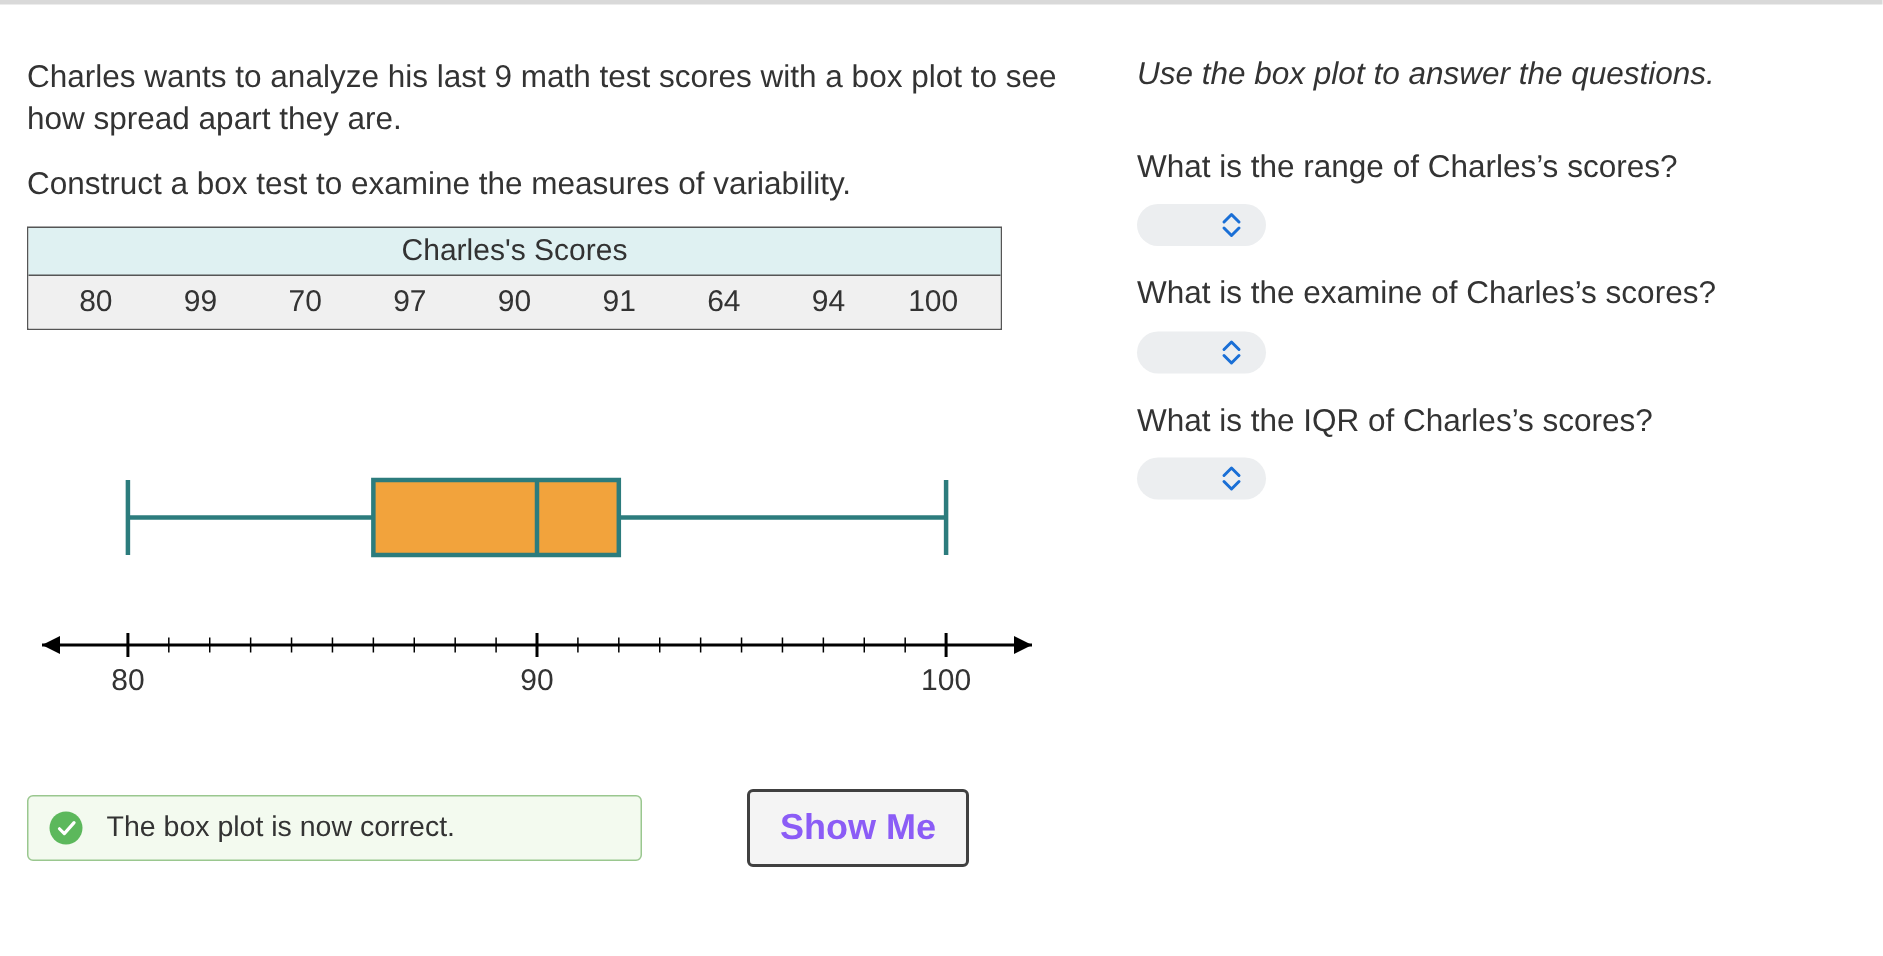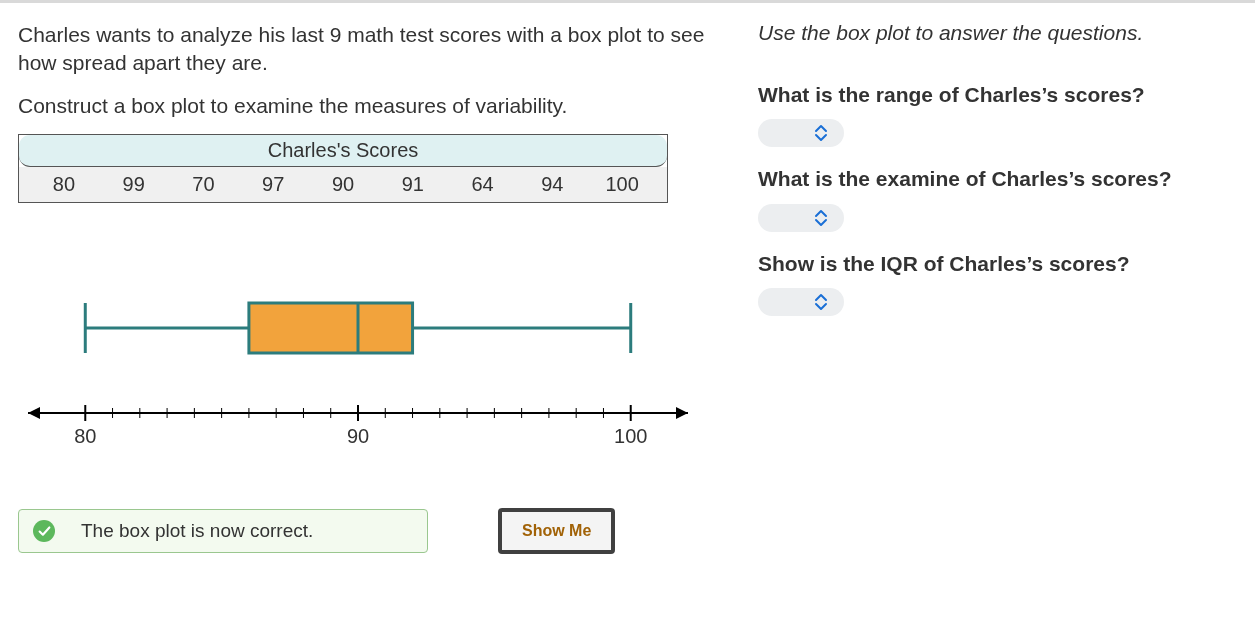--- a/index.html
+++ b/index.html
@@ -9,36 +9,36 @@
     font-size: 21px;
     color: #333;
     background: #fff;
     border-top: 3px solid #d9d9d9;
     width: 1255px;
   }
   .wrap {
     display: flex;
     padding: 18px 18px 10px 18px;
     gap: 30px;
+    margin-top: 17px;
   }
   .left { flex: 0 0 710px; }
   .right { flex: 1; }
   .prompt p { margin: 0 0 14px 0; line-height: 1.35; }
   .scores-table {
     border: 1px solid #555;
     width: 650px;
     margin-top: 8px;
   }
   .scores-head {
     background: #dff1f2;
     text-align: center;
     font-size: 20px;
     padding: 4px 0;
     border-bottom: 1px solid #555;
-    border-radius: 11px;
   }
   .scores-row {
     background: #f0f0f0;
     display: flex;
     justify-content: space-around;
     padding: 6px 10px;
     font-size: 20px;
   }
   .scores-row span { flex: 1; text-align: center; }
   .plot-area {
@@ -53,42 +53,42 @@
     margin-top: 50px;
   }
   .feedback {
     border: 1px solid #9ac78f;
     background: #f3faef;
     border-radius: 4px;
     padding: 10px 16px 10px 14px;
     font-size: 19px;
     display: flex;
     align-items: flex-end;
-    gap: 26px;
+    gap: 16px;
     width: 410px;
     color: #333;
   }
   .check-icon {
     width: 22px; height: 22px;
     background: #5cb85c;
     border-radius: 50%;
     display: flex; align-items: center; justify-content: center;
   }
   .check-icon svg { width: 13px; height: 13px; }
   .btn {
     background: #f4f4f4;
-    border: 4px solid #404040;
+    border: 2px solid #404040;
     border-radius: 4px;
     font-weight: bold;
-    color: #a16207;
-    font-size: 16px;
+    color: #8b5cf6;
+    font-size: 24px;
     padding: 10px 20px;
     cursor: pointer;
   }
-  .q { margin: 0 0 4px 0; line-height: 1.35; font-weight: bold; }
+  .q { margin: 0 0 4px 0; line-height: 1.35; }
   .stepper {
     display: inline-flex;
     align-items: center;
     background: #eceef0;
     border-radius: 18px;
     padding: 5px 16px 5px 26px;
     margin: 6px 0 18px 0;
   }
   .stepper-arrows {
     display: flex;
@@ -104,21 +104,21 @@
   }
   .right p.lead { margin: 0 0 36px 0; font-style: italic; }
 </style>
 </head>
 <body>
 
 <div class="wrap">
   <div class="left">
     <div class="prompt">
       <p>Charles wants to analyze his last 9 math test scores with a box plot to see how spread apart they are.</p>
-      <p>Construct a box plot to examine the measures of variability.</p>
+      <p>Construct a box test to examine the measures of variability.</p>
     </div>
 
     <div class="scores-table">
       <div class="scores-head">Charles's Scores</div>
       <div class="scores-row" id="scores-row">
           <span>80</span>
           <span>99</span>
           <span>70</span>
           <span>97</span>
           <span>90</span>
@@ -202,21 +202,21 @@
       <span class="stepper-arrows">
         <svg viewBox="0 0 14 9">
             <path d="M2 7 L7 2 L12 7" stroke="#1a6fd6" stroke-width="2" fill="none" stroke-linecap="round" stroke-linejoin="round"></path>
           </svg>
         <svg viewBox="0 0 14 9">
             <path d="M2 2 L7 7 L12 2" stroke="#1a6fd6" stroke-width="2" fill="none" stroke-linecap="round" stroke-linejoin="round"></path>
           </svg>
       </span>
     </div>
 
-    <p class="q">Show is the IQR of Charles’s scores?</p>
+    <p class="q">What is the IQR of Charles’s scores?</p>
     <div class="stepper">
       <span class="stepper-val"></span>
       <span class="stepper-arrows">
         <svg viewBox="0 0 14 9">
             <path d="M2 7 L7 2 L12 7" stroke="#1a6fd6" stroke-width="2" fill="none" stroke-linecap="round" stroke-linejoin="round"></path>
           </svg>
         <svg viewBox="0 0 14 9">
             <path d="M2 2 L7 7 L12 2" stroke="#1a6fd6" stroke-width="2" fill="none" stroke-linecap="round" stroke-linejoin="round"></path>
           </svg>
       </span>

